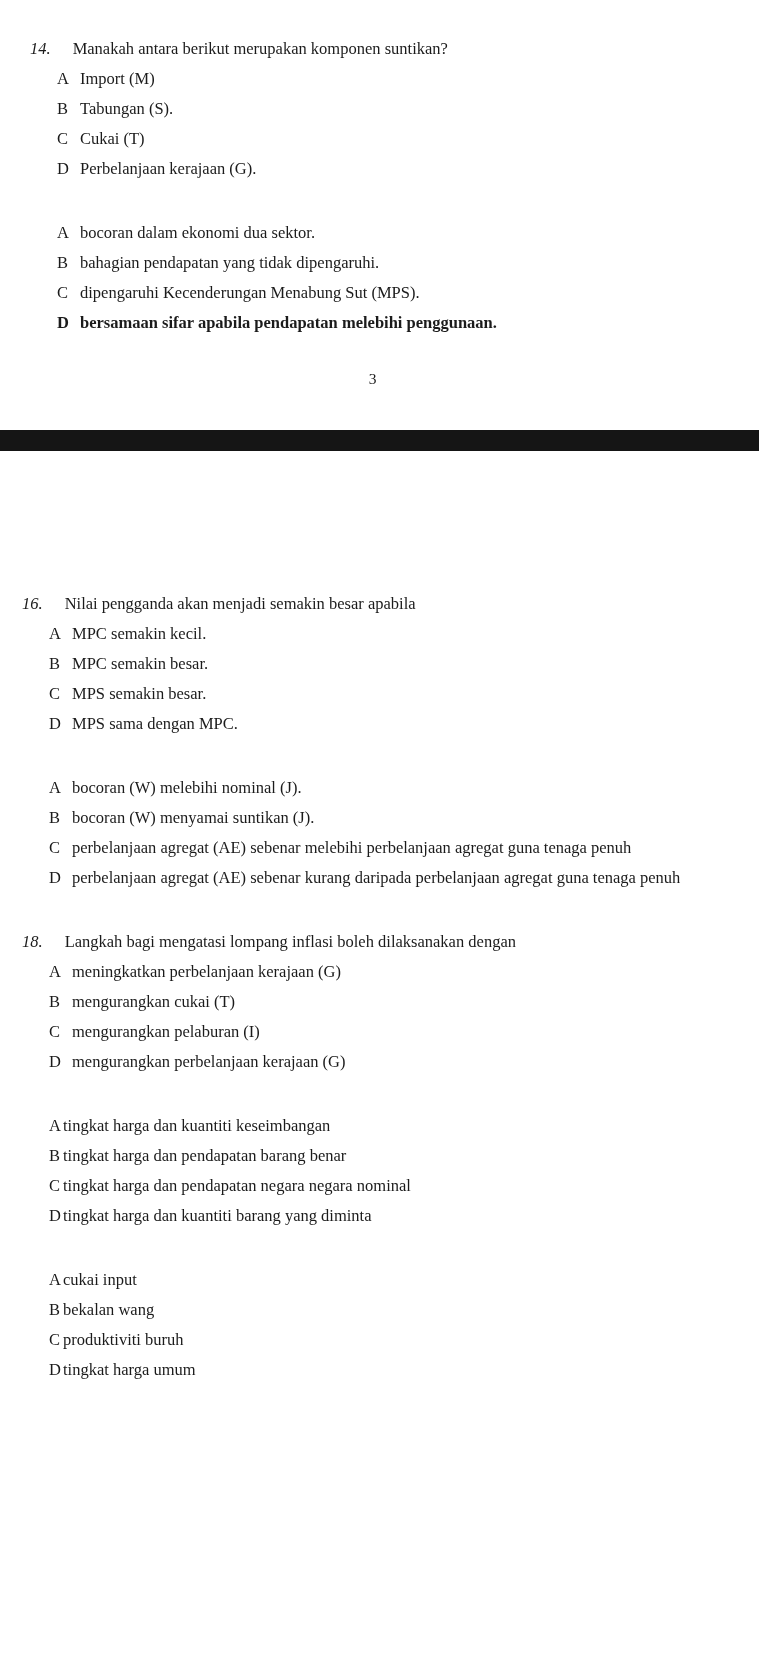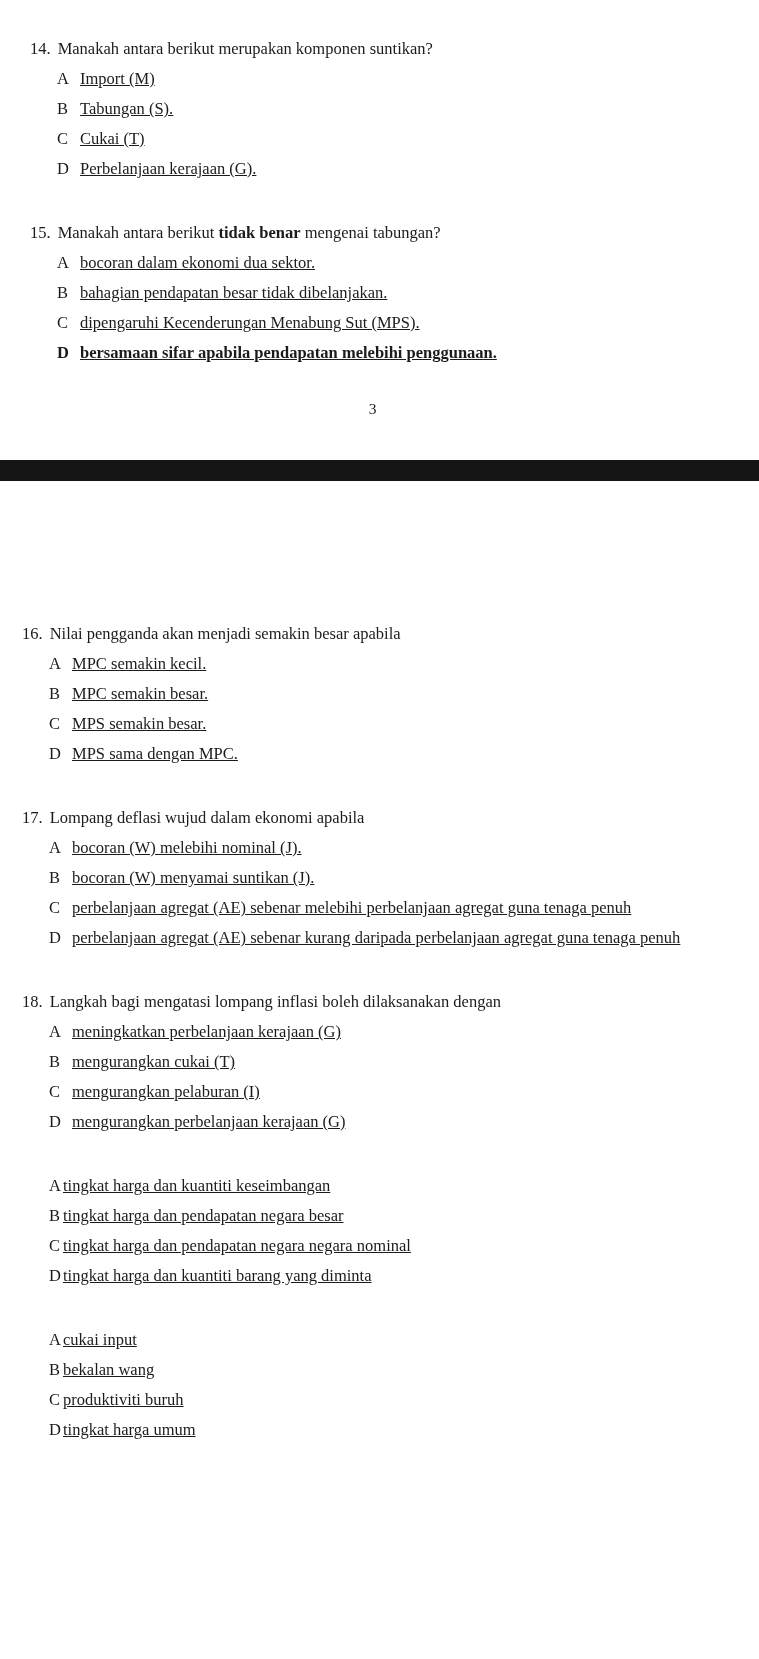--- a/index.html
+++ b/index.html
@@ -14,26 +14,26 @@
   }
   .page-section {
     padding-left: 30px;
     padding-right: 44px;
   }
   .page-1 { padding-top: 34px; padding-bottom: 36px; }
   .page-2 { padding-top: 138px; padding-bottom: 120px; padding-left: 22px; }
   .question { margin-top: 34px; }
   .question:first-child { margin-top: 0; }
   .q-line { line-height: 30px; }
-  .q-num { margin-right: 7px; }
+  .q-num { margin-right: 22px; font-style: italic; }
   .option { display: flex; line-height: 30px; }
   .options { padding-left: 27px; }
   .opt-letter { flex: 0 0 23px; }
   .tight .opt-letter { flex: 0 0 14px; }
-  .opt-text { flex: 1; text-decoration: underline; }
+  .opt-text { flex: 1; }
   .bold { font-weight: bold; }
   b { font-weight: bold; }
   .page-number {
     text-align: center;
     margin-top: 26px;
     line-height: 30px;
     font-size: 15.5px;
   }
   .page-break {
     height: 21px;
@@ -62,29 +62,28 @@
           <span class="opt-text">Cukai (T)</span>
         </div>
       <div class="option">
           <span class="opt-letter">D</span>
           <span class="opt-text">Perbelanjaan kerajaan (G).</span>
         </div>
     </div>
   </div>
 
   <div class="question">
-    <div class="q-line"><span class="q-num">15.</span><span>Manakah antara berikut </span><b>tidak benar</b><span> mengenai tabungan?</span></div>
     <div class="options">
       <div class="option">
           <span class="opt-letter">A</span>
           <span class="opt-text">bocoran dalam ekonomi dua sektor.</span>
         </div>
       <div class="option">
           <span class="opt-letter">B</span>
-          <span class="opt-text">bahagian pendapatan besar tidak dibelanjakan.</span>
+          <span class="opt-text">bahagian pendapatan yang tidak dipengaruhi.</span>
         </div>
       <div class="option">
           <span class="opt-letter">C</span>
           <span class="opt-text">dipengaruhi Kecenderungan Menabung Sut (MPS).</span>
         </div>
       <div class="option bold">
           <span class="opt-letter">D</span>
           <span class="opt-text">bersamaan sifar apabila pendapatan melebihi penggunaan.</span>
         </div>
     </div>
@@ -113,21 +112,20 @@
           <span class="opt-text">MPS semakin besar.</span>
         </div>
       <div class="option">
           <span class="opt-letter">D</span>
           <span class="opt-text">MPS sama dengan MPC.</span>
         </div>
     </div>
   </div>
 
   <div class="question">
-    <div class="q-line"><span class="q-num">17.</span><span>Lompang deflasi wujud dalam ekonomi apabila</span></div>
     <div class="options">
       <div class="option">
           <span class="opt-letter">A</span>
           <span class="opt-text">bocoran (W) melebihi nominal (J).</span>
         </div>
       <div class="option">
           <span class="opt-letter">B</span>
           <span class="opt-text">bocoran (W) menyamai suntikan (J).</span>
         </div>
       <div class="option">
@@ -164,21 +162,21 @@
   </div>
 
   <div class="question">
     <div class="options">
       <div class="option tight">
           <span class="opt-letter">A</span>
           <span class="opt-text">tingkat harga dan kuantiti keseimbangan</span>
         </div>
       <div class="option tight">
           <span class="opt-letter">B</span>
-          <span class="opt-text">tingkat harga dan pendapatan negara besar</span>
+          <span class="opt-text">tingkat harga dan pendapatan barang benar</span>
         </div>
       <div class="option tight">
           <span class="opt-letter">C</span>
           <span class="opt-text">tingkat harga dan pendapatan negara negara nominal</span>
         </div>
       <div class="option tight">
           <span class="opt-letter">D</span>
           <span class="opt-text">tingkat harga dan kuantiti barang yang diminta</span>
         </div>
     </div>

